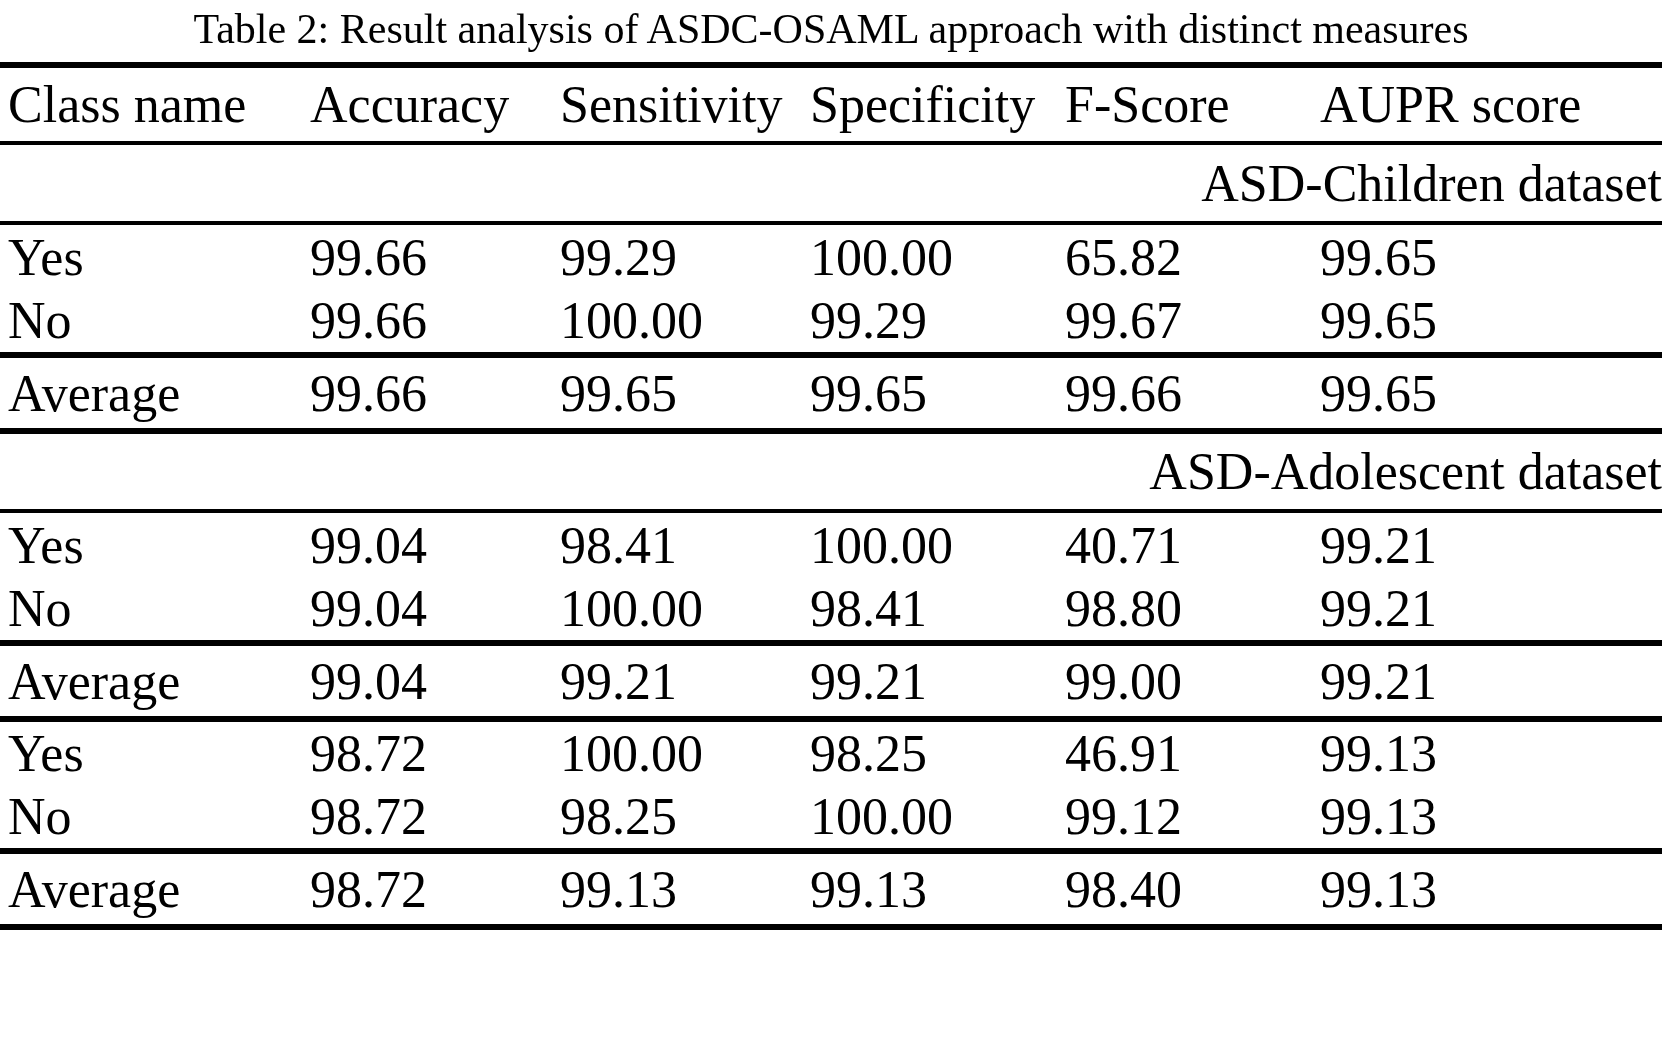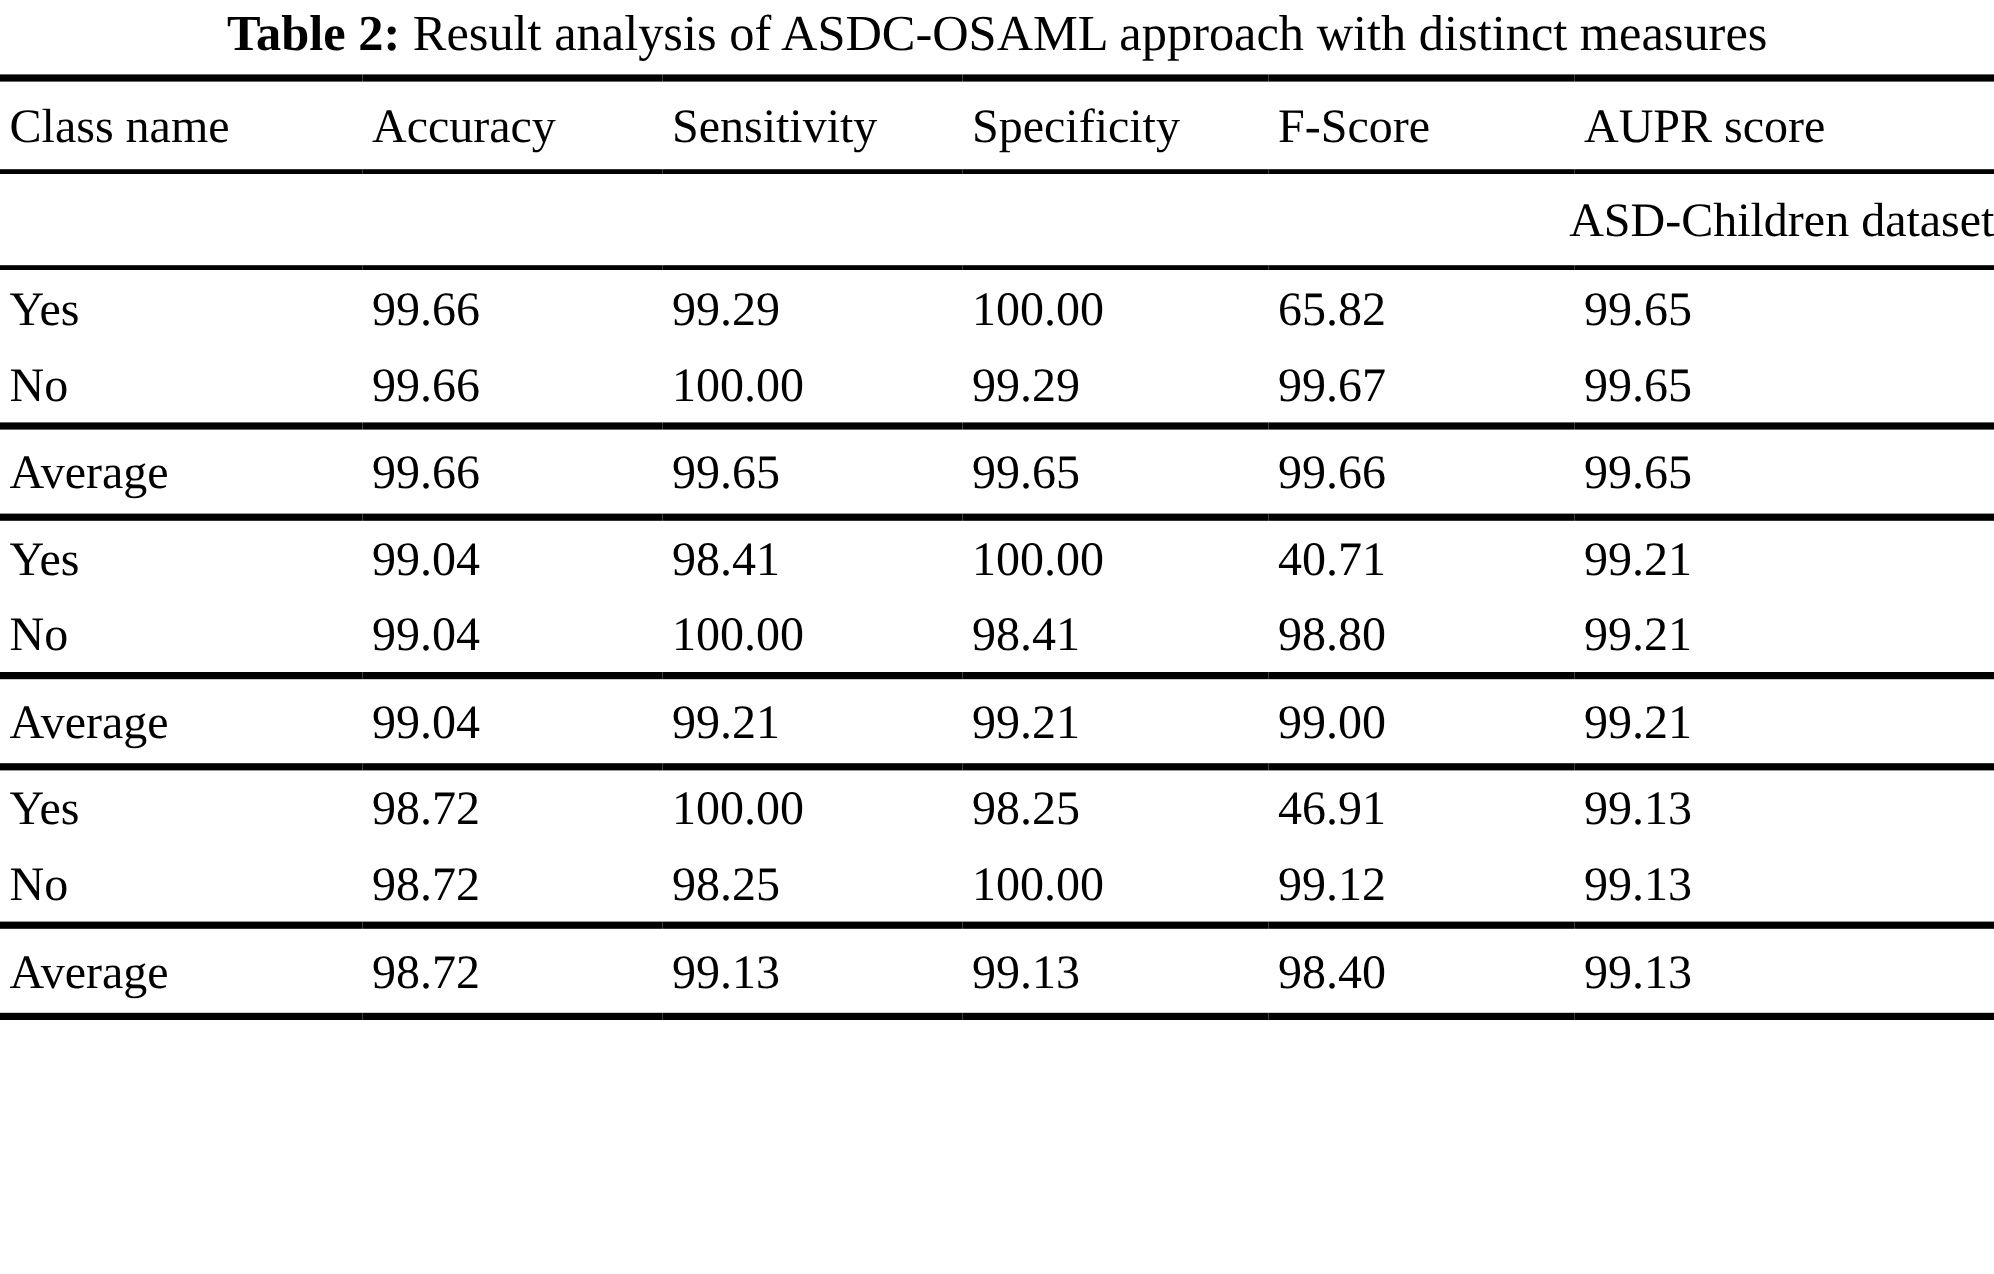--- a/index.html
+++ b/index.html
@@ -19,27 +19,27 @@
   }
   .caption {
     text-align: center;
     font-size: 42px;
     line-height: 46px;
     padding-top: 6px;
     height: 56px;
     white-space: nowrap;
   }
   .caption .cap-label {
-    font-weight: bold;
+    font-weight: normal;
   }
   table.results {
     width: 1662px;
     border-collapse: collapse;
     table-layout: fixed;
-    font-size: 40px;
+    font-size: 52px;
   }
   table.results td, table.results th {
     font-weight: normal;
     text-align: left;
     vertical-align: middle;
     padding: 0 0 0 8px;
     overflow: hidden;
     white-space: nowrap;
   }
   col.c1 { width: 302px; }
@@ -127,20 +127,23 @@
         <td>Average</td>
         <td>99.66</td>
         <td>99.65</td>
         <td>99.65</td>
         <td>99.66</td>
         <td>99.65</td>
       </tr>
     </tbody>
 
     <tbody>
+      <tr class="sec-name-row">
+        <td colspan="6">ASD-Adolescent dataset</td>
+      </tr>
       <tr class="data-row">
         <td>Yes</td>
         <td>99.04</td>
         <td>98.41</td>
         <td>100.00</td>
         <td>40.71</td>
         <td>99.21</td>
       </tr>
       <tr class="data-row row-last-data">
         <td>No</td>

